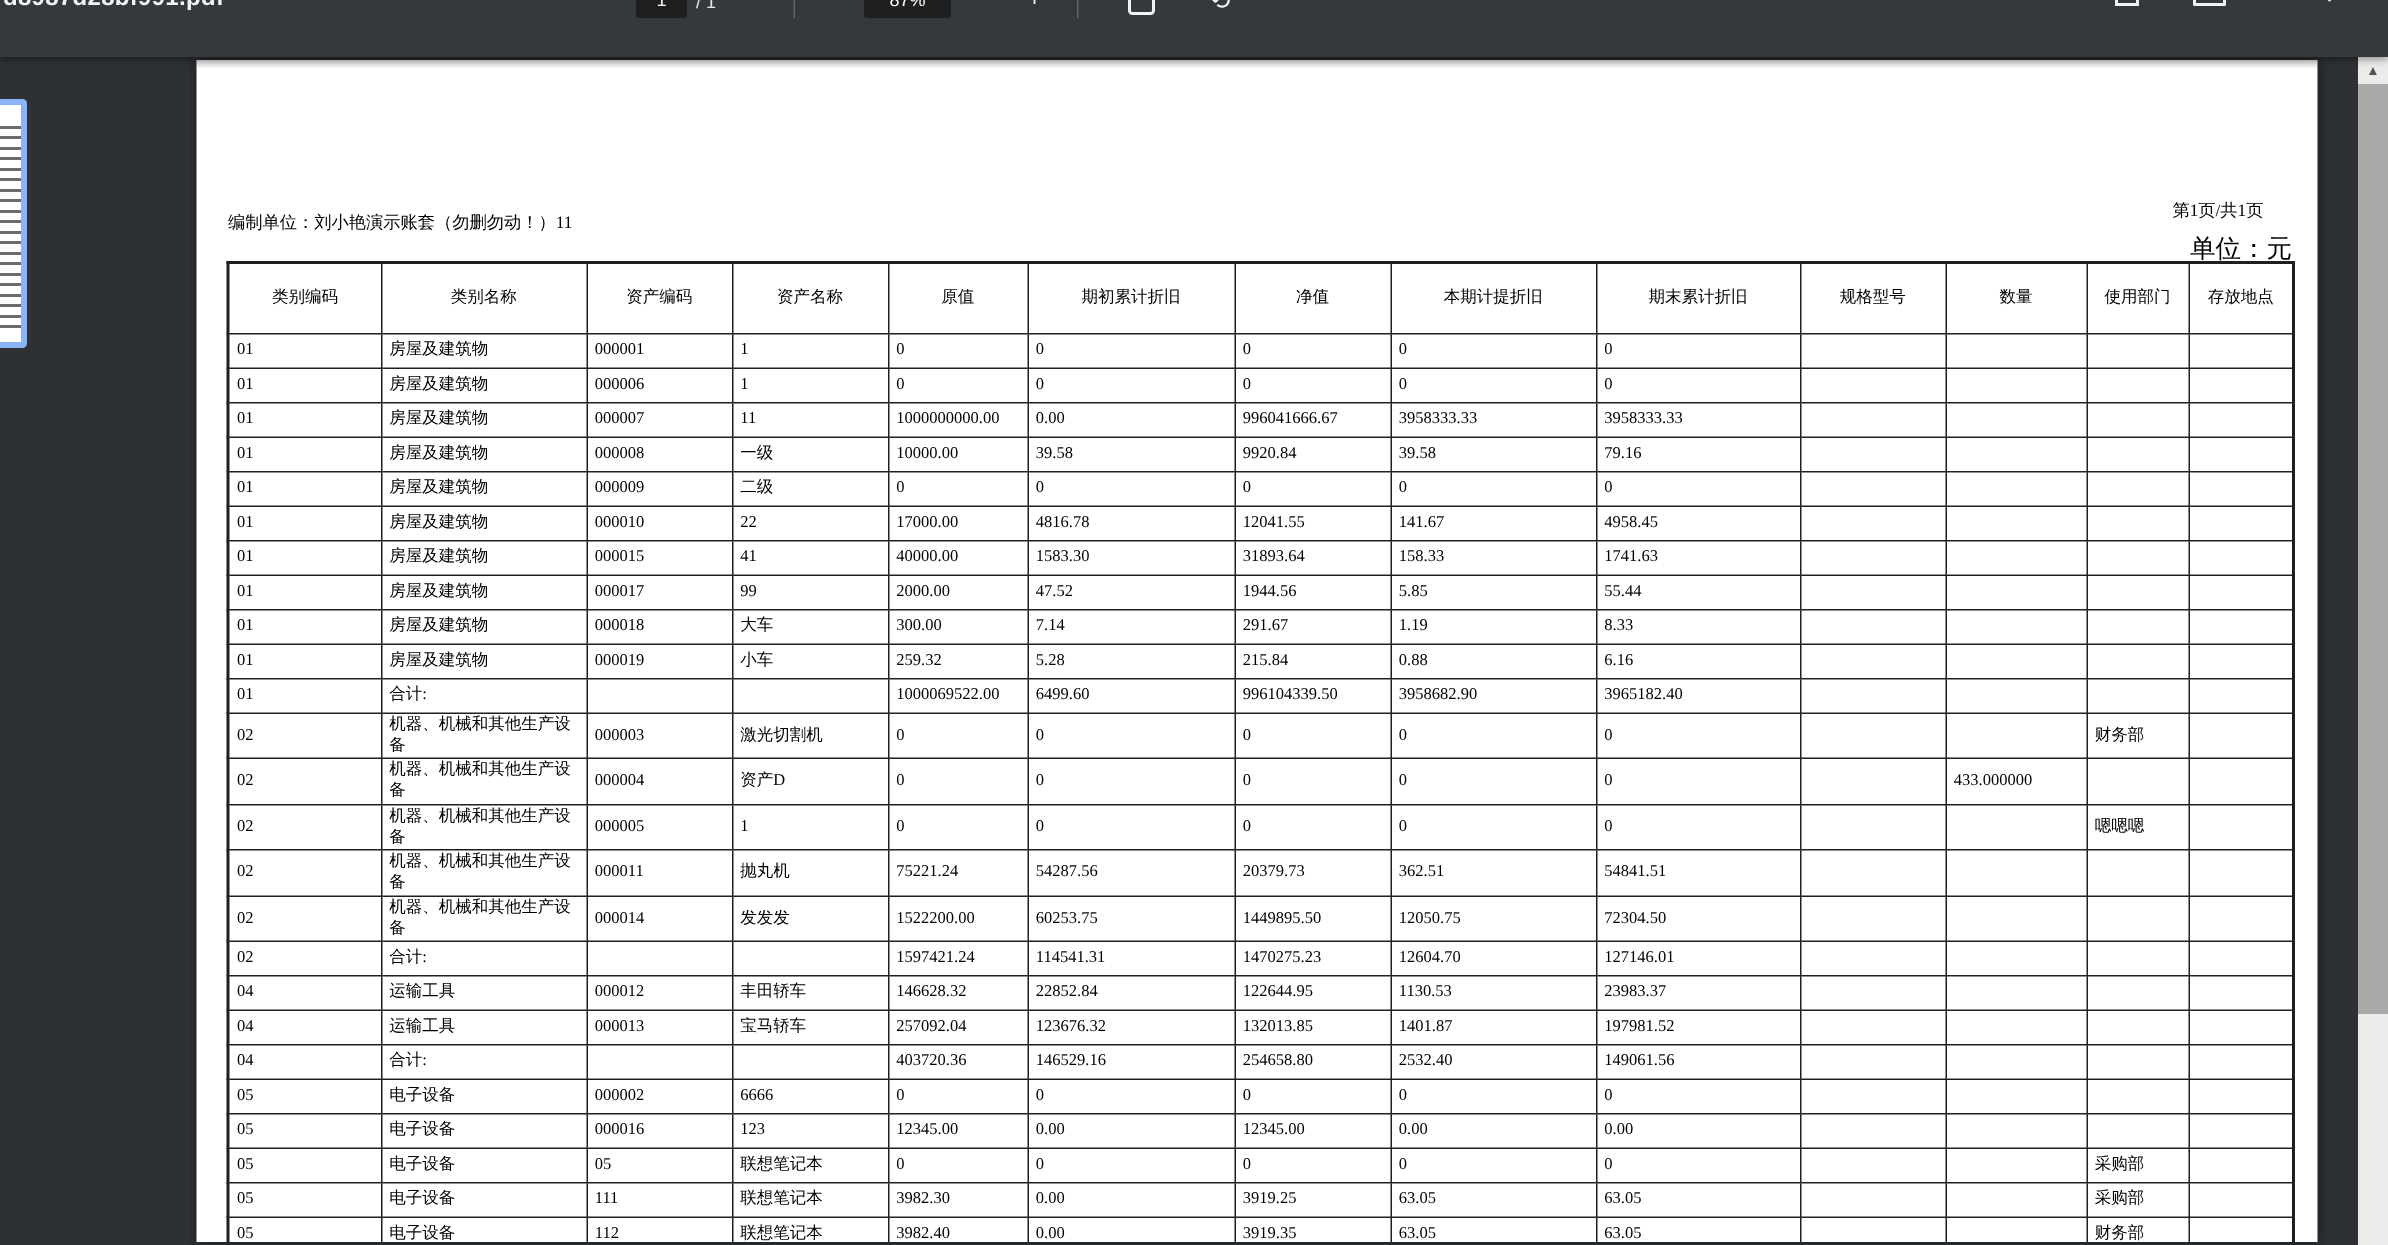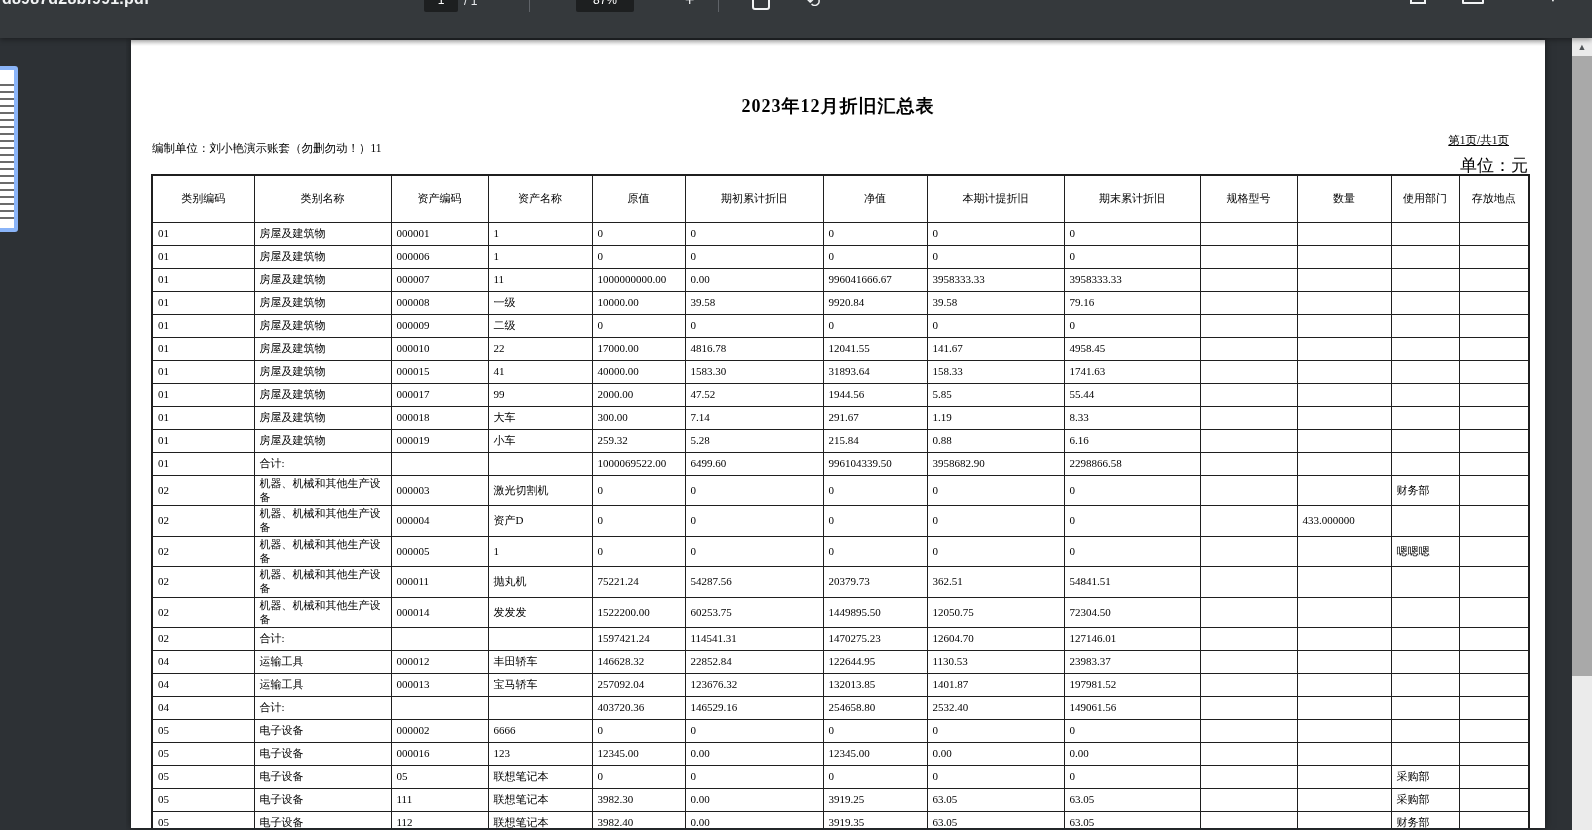--- a/index.html
+++ b/index.html
@@ -45,21 +45,21 @@
             background:#2d3135; }
   .page { position:absolute; left:5px; top:2px; width:1414px; height:788px;
           background:#fff; overflow:hidden; color:#000;
           font-family:"Liberation Serif","DejaVu Serif",serif;
           box-shadow:0 0 8px rgba(0,0,0,.5); }
   .page::before { content:""; position:absolute; left:0; top:0; right:0; height:6px;
                   background:linear-gradient(180deg,rgba(0,0,0,.18),rgba(0,0,0,0)); }
   .doc-title { position:absolute; left:0; top:54px; width:100%; text-align:center;
                font-size:18px; font-weight:bold; letter-spacing:1px; }
   .doc-prepared { position:absolute; left:21px; top:101px; font-size:11.5px; }
-  .doc-pageinfo { position:absolute; right:36px; top:93px; font-size:11.5px;text-decoration:underline; }
+  .doc-pageinfo { position:absolute; right:36px; top:93px; font-size:11.5px; }
   .doc-unit { position:absolute; right:17px; top:114px; font-size:17px; }
 
   
   table.dep { position:absolute; left:20px; top:134px; width:1377px;
               border-collapse:collapse; table-layout:fixed;
               font-size:11px; }
   table.dep th, table.dep td { border:1px solid #1f1f1f; overflow:hidden;
               white-space:normal; word-break:break-all; line-height:1.25; }
   table.dep th { height:22px; font-weight:normal; text-align:center; padding:16px 2px; }
   table.dep td { height:23px; text-align:left; padding:1px 5px; vertical-align:middle; }
@@ -100,21 +100,20 @@
 </div>
 
 <div class="sidebar">
   <div class="thumb-sel">
     <div class="thumb-page"></div>
   </div>
 </div>
 
 <div class="viewer">
   <div class="page">
-    <div class="doc-title">2023年12月折旧汇总表</div>
     <div class="doc-prepared">编制单位：刘小艳演示账套（勿删勿动！）11</div>
     <div class="doc-pageinfo">第1页/共1页</div>
     <div class="doc-unit">单位：元</div>
 
     <table class="dep">
       <colgroup>
           <col style="width: 102px;">
           <col style="width: 137px;">
           <col style="width: 97px;">
           <col style="width: 104px;">
@@ -298,21 +297,21 @@
           </tr>
           <tr>
             <td>01</td>
             <td>合计:</td>
             <td></td>
             <td></td>
             <td>1000069522.00</td>
             <td>6499.60</td>
             <td>996104339.50</td>
             <td>3958682.90</td>
-            <td>2298866.58</td>
+            <td>3965182.40</td>
             <td></td>
             <td></td>
             <td></td>
             <td></td>
           </tr>
           <tr>
             <td>02</td>
             <td>机器、机械和其他生产设备</td>
             <td>000003</td>
             <td>激光切割机</td>

